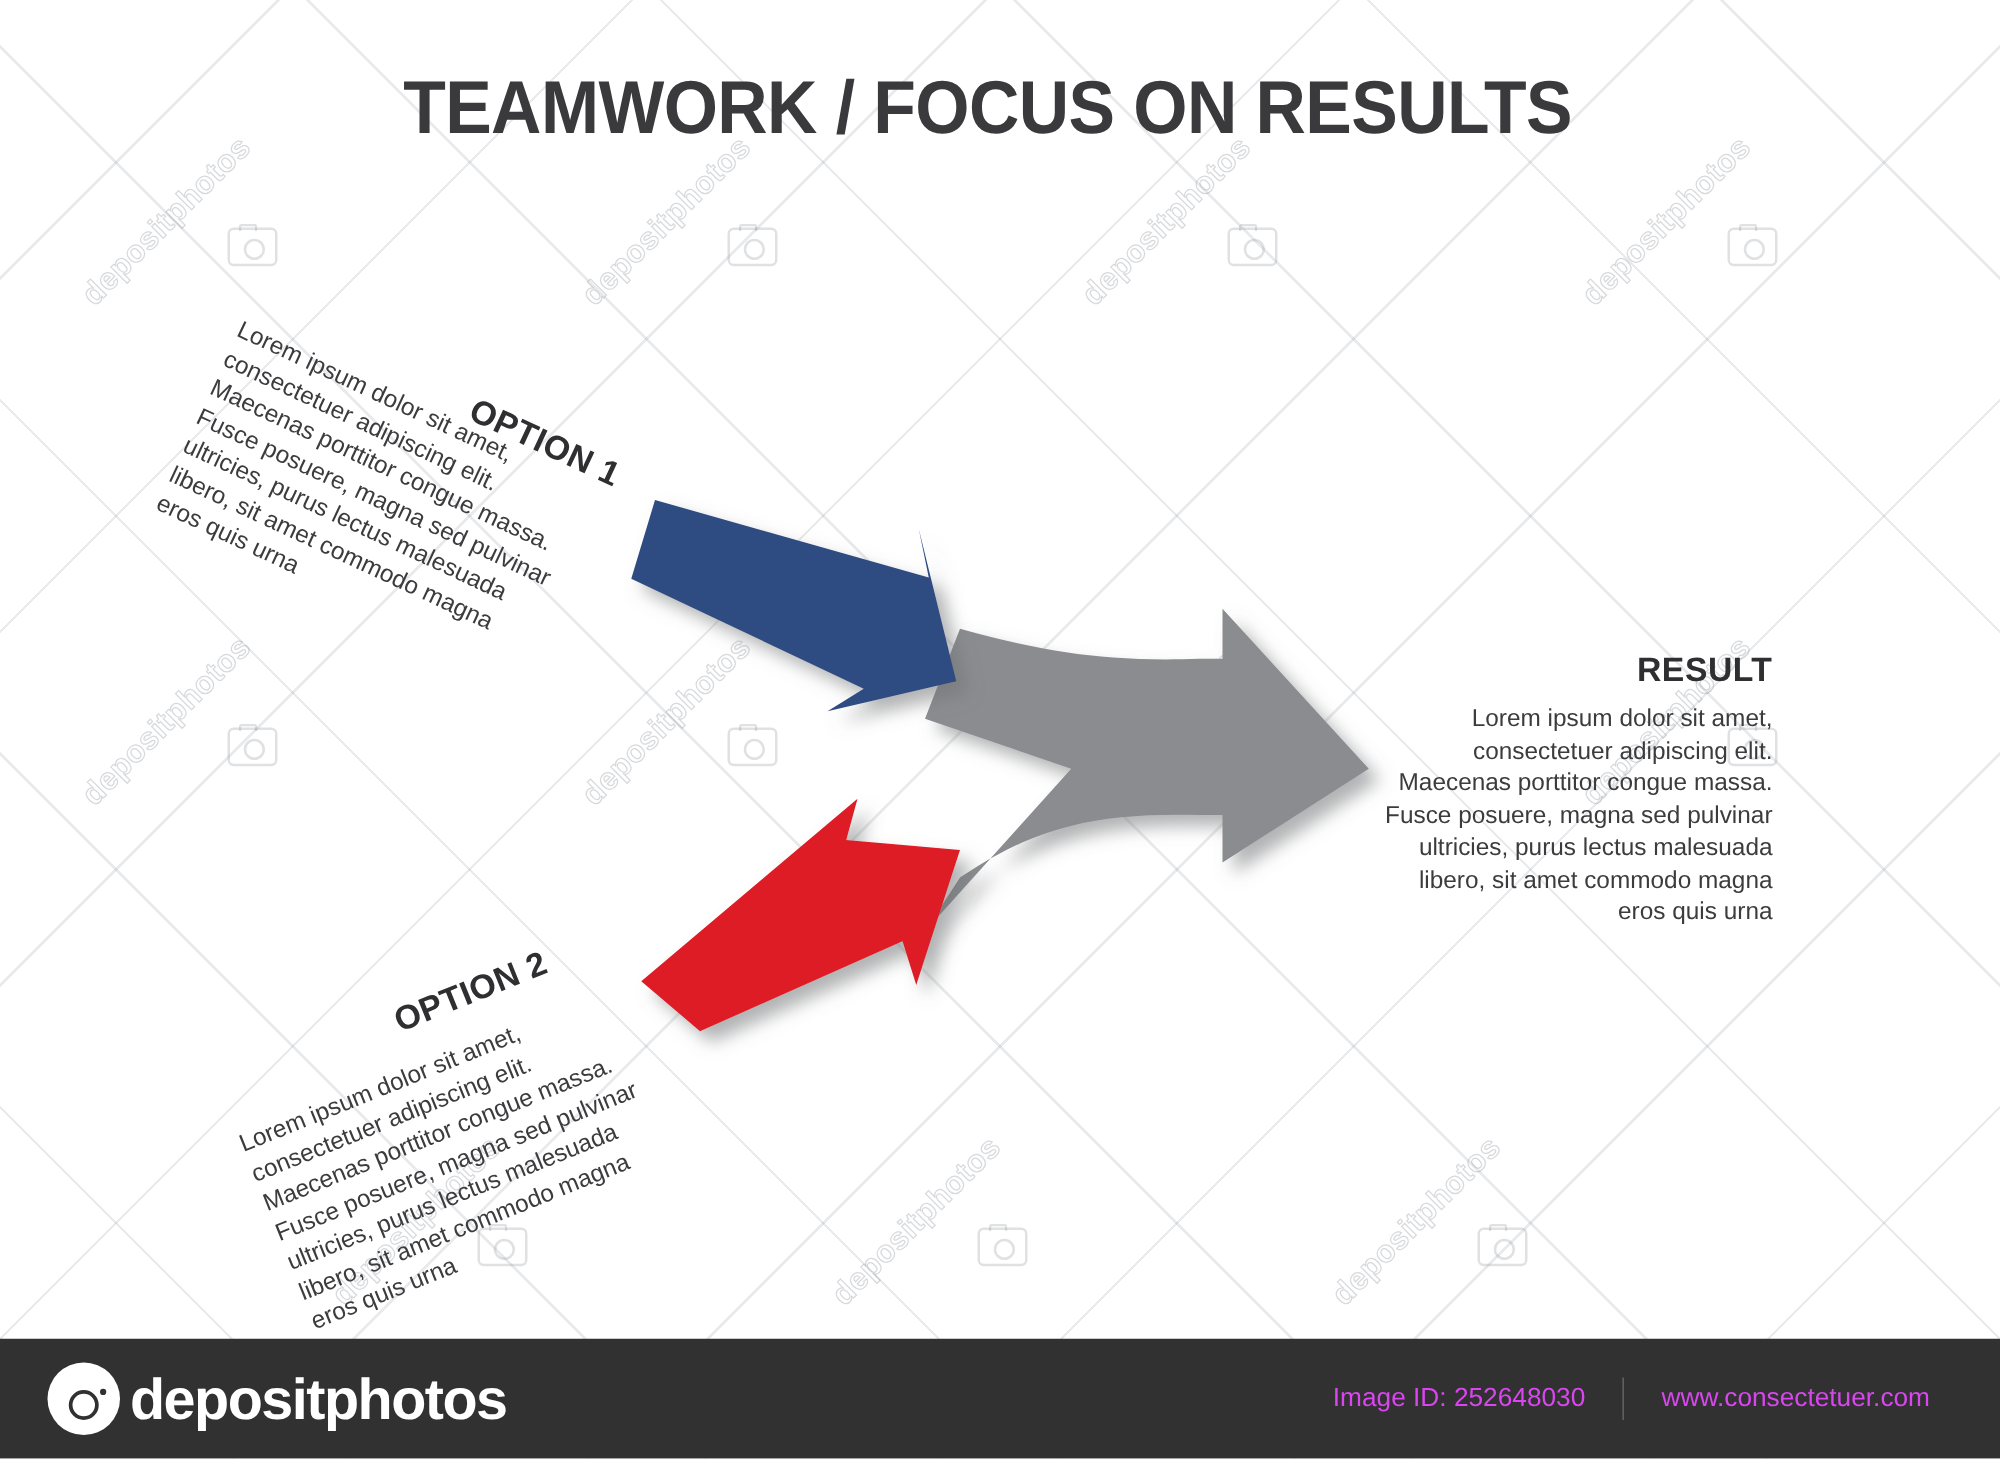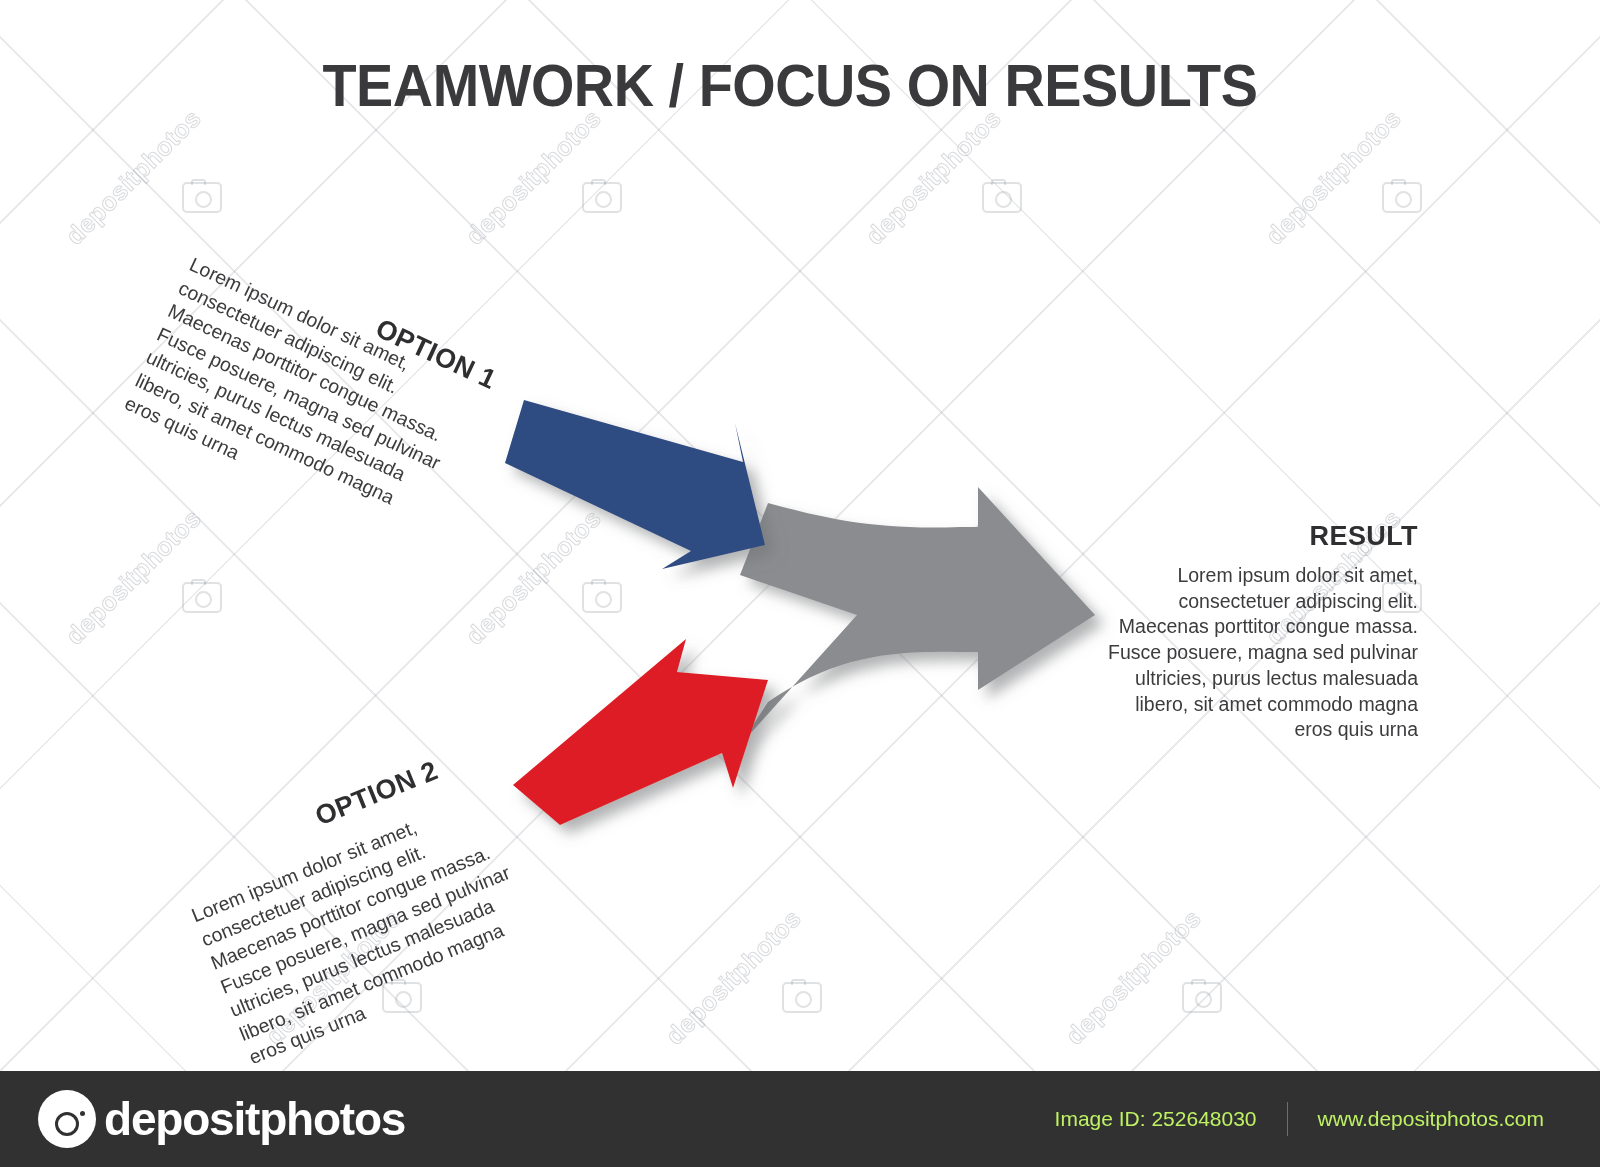--- a/index.html
+++ b/index.html
@@ -237,21 +237,21 @@
     color: #ffffff;
     font-size: 46px;
     font-weight: 700;
     letter-spacing: -1.2px;
   }
   #footer-right {
     margin-left: auto;
     display: flex;
     align-items: center;
     margin-right: 56px;
-    color: #bef264;
+    color: #d946ef;
     font-size: 21px;
   }
   #footer-right .sep {
     width: 1px;
     height: 34px;
     background: #6d6d6d;
     margin: 0 30px;
   }
 </style>
 </head>
@@ -350,17 +350,17 @@
         <div class="bump"></div>
         <div class="body"></div>
         <div class="lens"></div>
         <div class="dot"></div>
       </div>
       <div id="brand-word">depositphotos</div>
     </div>
     <div id="footer-right">
       <div>Image ID: 252648030</div>
       <div class="sep"></div>
-      <div>www.depositphotos.com</div>
+      <div>www.consectetuer.com</div>
     </div>
   </div>
 
 </div>
 
 </body></html>

